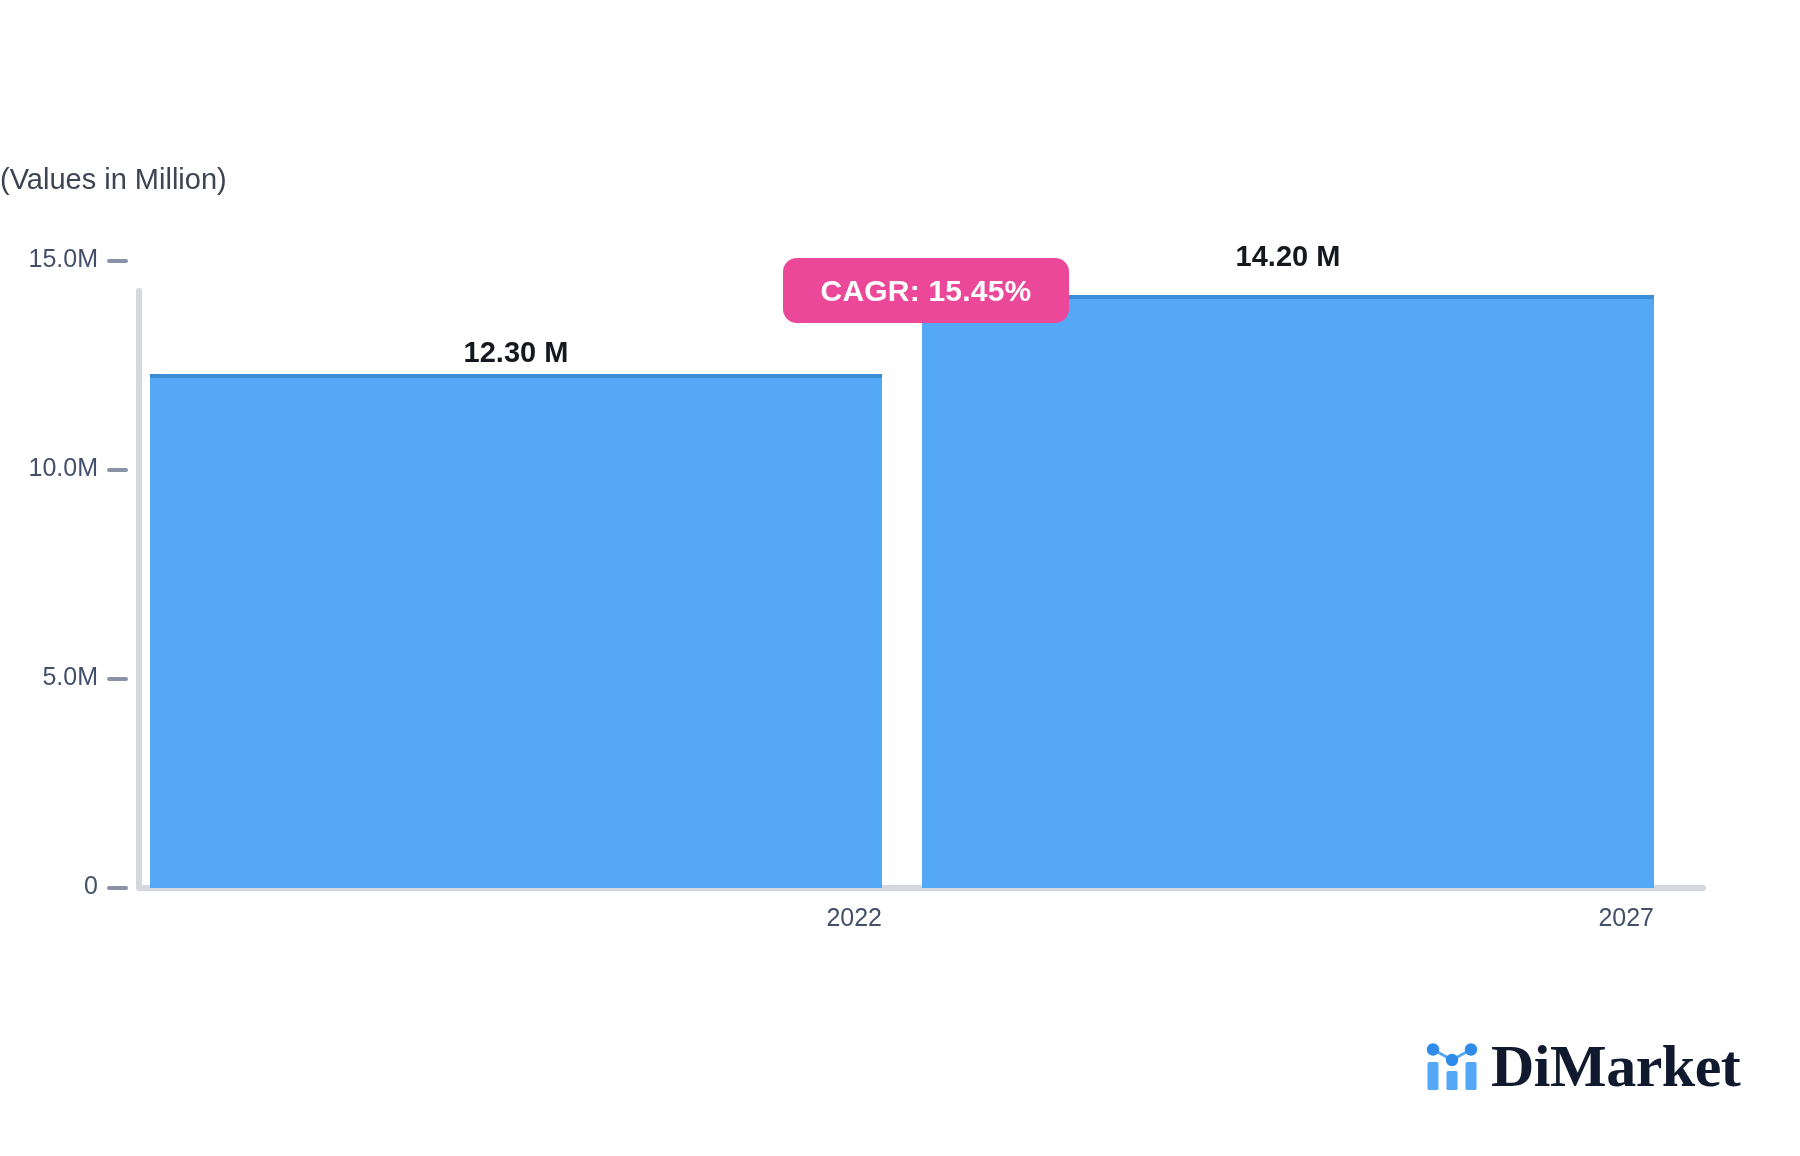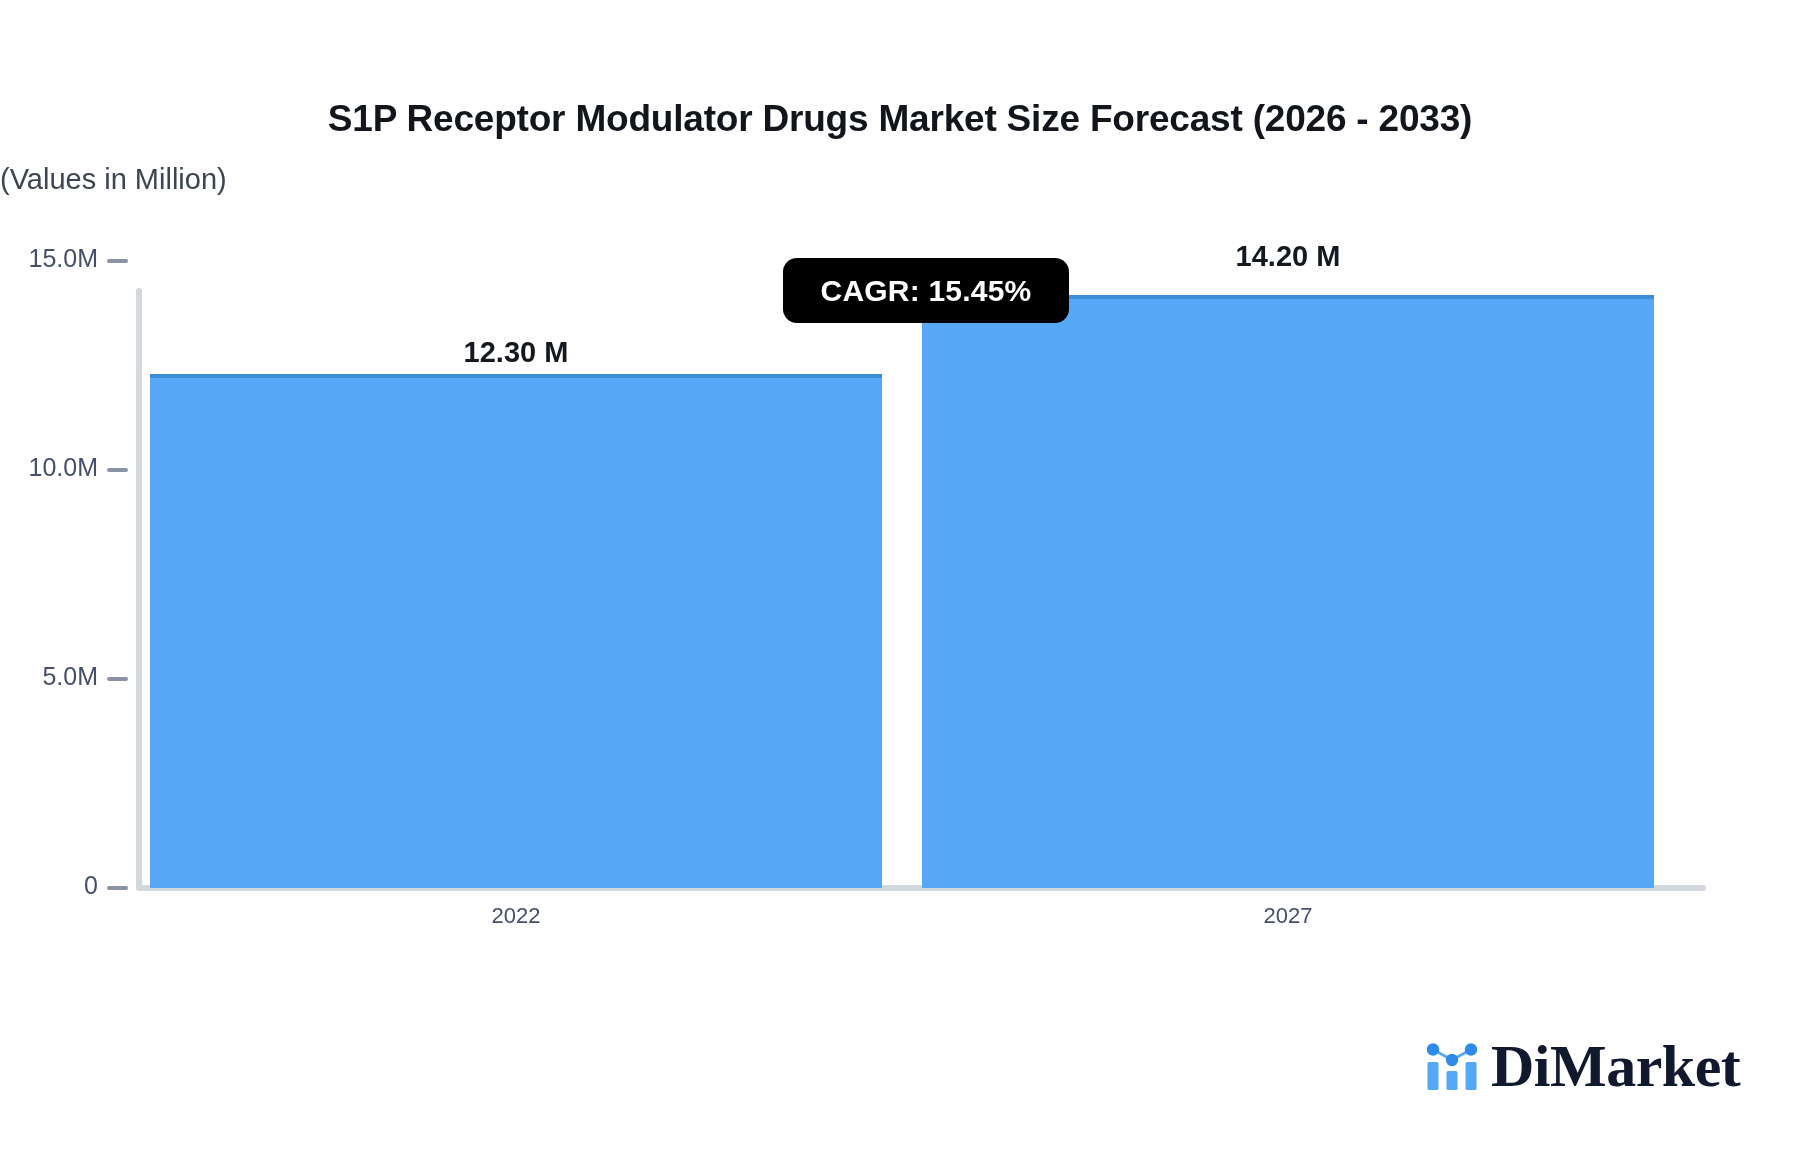--- a/index.html
+++ b/index.html
@@ -110,34 +110,34 @@
     font-size: 29px;
     color: #14181f;
     text-align: center;
     white-space: nowrap;
     font-weight: bold;
   }
 
   .cat-label {
     position: absolute;
     top: 903px;
-    font-size: 22px;
+    font-size: 25px;
     color: #44506a;
-    text-align: center;
+    text-align: right;
     white-space: nowrap;
   }
 
   
   .cagr-badge {
     position: absolute;
     left: 783px;
     top: 258px;
     width: 286px;
     height: 65px;
-    background: #000000;
+    background: #ec4899;
     border-radius: 14px;
     display: flex;
     align-items: center;
     justify-content: center;
     color: #ffffff;
     font-size: 30px;
     font-weight: 700;
     letter-spacing: 0.2px;
     white-space: nowrap;
   }
@@ -164,21 +164,20 @@
     line-height: 1;
     letter-spacing: -0.5px;
     white-space: nowrap;
   }
 </style>
 </head>
 <body>
 
 <div id="canvas">
 
-  <div class="chart-title">S1P Receptor Modulator Drugs Market Size Forecast (2026 - 2033)</div>
 
   <div class="chart-subtitle">(Values in Million)</div>
 
   <div id="plot">
     <div class="y-axis-line"></div>
     <div class="x-axis-line"></div>
   <div class="y-tick" style="top: 261.418px;">
         <div class="tick-label">15.0M</div>
         <div class="tick-mark"></div>
       </div>

